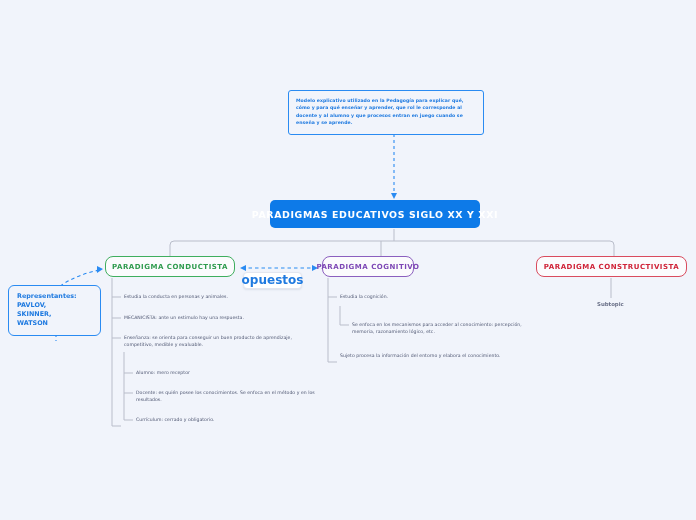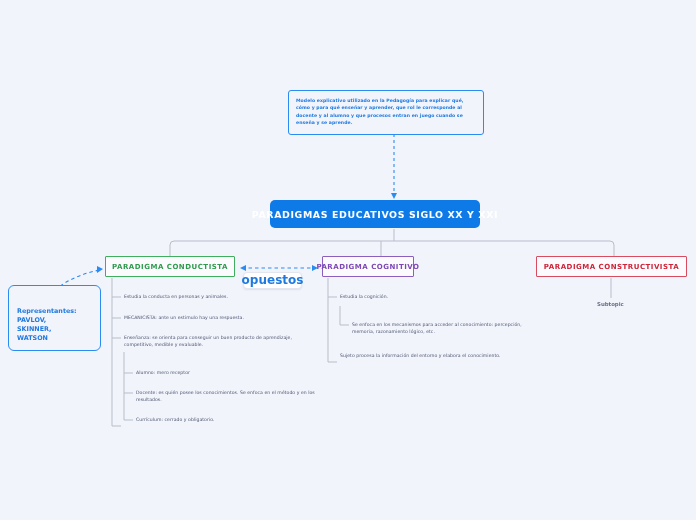--- a/index.html
+++ b/index.html
@@ -28,36 +28,36 @@
 
   .title-bar{
     left:270px;top:200px;width:210px;height:28px;
     background:#0d7ae8;border-radius:5px;
     display:flex;align-items:center;justify-content:center;
     color:#ffffff;font-size:9.4px;font-weight:bold;letter-spacing:.62px;
     white-space:nowrap;
   }
 
   .para{
-    border-radius:1px;background:#fbfbfd;
+    border-radius:8px;background:#fbfbfd;
     display:flex;align-items:center;justify-content:center;
     font-size:7px;font-weight:bold;letter-spacing:.5px;white-space:nowrap;
     box-sizing:border-box;
   }
   .para.conductista{left:105px;top:256px;width:130px;height:21px;
     border:1.6px solid #3fae5e;color:#2f9b4e;}
   .para.cognitivo{left:322px;top:256px;width:92px;height:21px;
     border:1.6px solid #8b5fbf;color:#7d47b5;}
   .para.constructivista{left:536px;top:256px;width:151px;height:21px;
     border:1.6px solid #d94b5e;color:#cf2338;align-items:center;}
 
   .repre-box{
     left:8px;top:285px;width:93px;
     border:1.4px solid #2a8bf2;border-radius:6px;
-    background:#f1f4fb;padding:21px 7px 7px 8px;
+    background:#f1f4fb;padding:6px 7px 7px 8px;
     color:#1f7ae0;font-size:6.4px;font-weight:bold;line-height:1.42;
   }
 
   .opuestos-box{
     left:243px;top:272px;width:59px;height:17px;
     background:#ffffff;border:1px solid #e3e6ef;border-radius:4px;
     display:flex;align-items:flex-start;justify-content:center;
     color:#1f7ae0;font-size:12px;font-weight:bold;
     box-shadow:0 1px 2px rgba(80,90,120,.13);
   }

